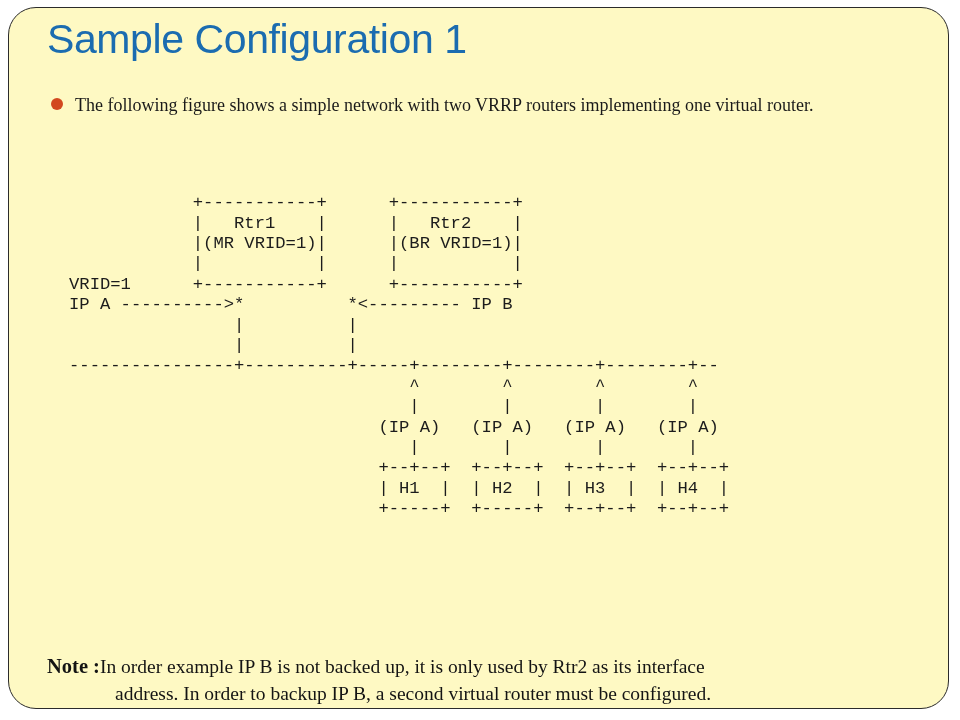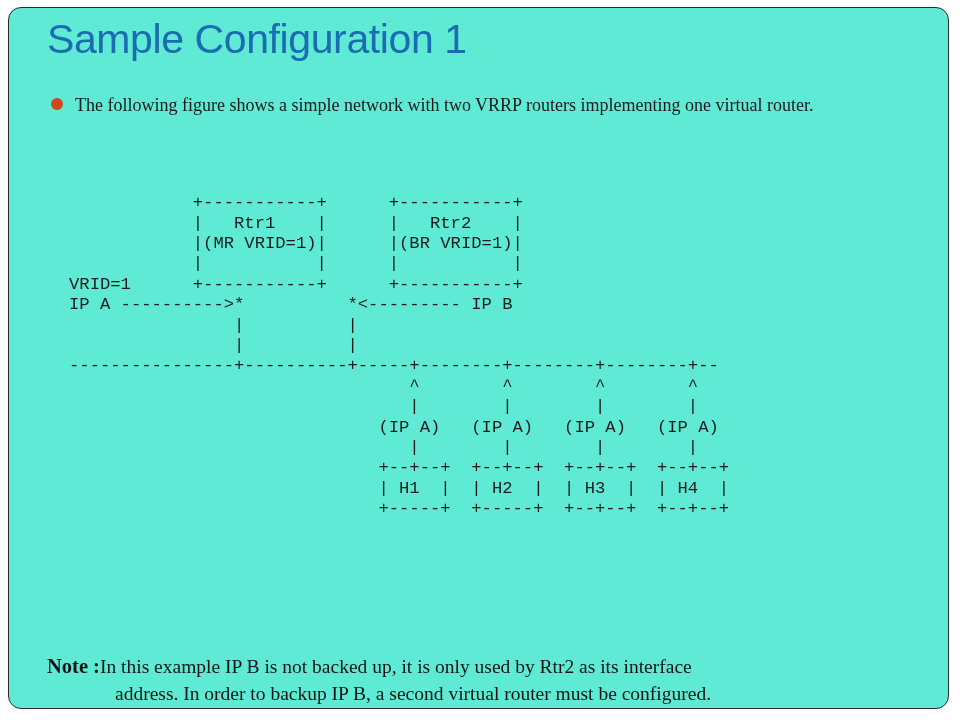--- a/index.html
+++ b/index.html
@@ -17,23 +17,23 @@
   }
 
   
   #slide-frame {
     position: absolute;
     left: 8px;
     top: 7px;
     width: 941px;
     height: 702px;
     border: 1px solid #2b2b2b;
-    border-radius: 13px;
+    border-radius: 28px;
     box-sizing: border-box;
-    background: #5eead4;
+    background: #fef9c3;
     padding-left: 16px;
   }
 
   
   #slide-title {
     position: absolute;
     left: 38px;
     top: 8px;
     font-family: "Liberation Sans", sans-serif;
     font-size: 41px;
@@ -136,17 +136,17 @@
                                  ^        ^        ^        ^
                                  |        |        |        |
                               (IP A)   (IP A)   (IP A)   (IP A)
                                  |        |        |        |
                               +--+--+  +--+--+  +--+--+  +--+--+
                               | H1  |  | H2  |  | H3  |  | H4  |
                               +-----+  +-----+  +--+--+  +--+--+</pre>
 
 
   <div id="note-block">
-    <span id="note-label">Note :</span><span id="note-line1">In this example IP B is not backed up, it is only used by Rtr2 as its interface</span>
+    <span id="note-label">Note :</span><span id="note-line1">In order example IP B is not backed up, it is only used by Rtr2 as its interface</span>
     <span id="note-line2">address. In order to backup IP B, a second virtual router must be configured.</span>
   </div>
 
 </div>
 
 </body></html>

